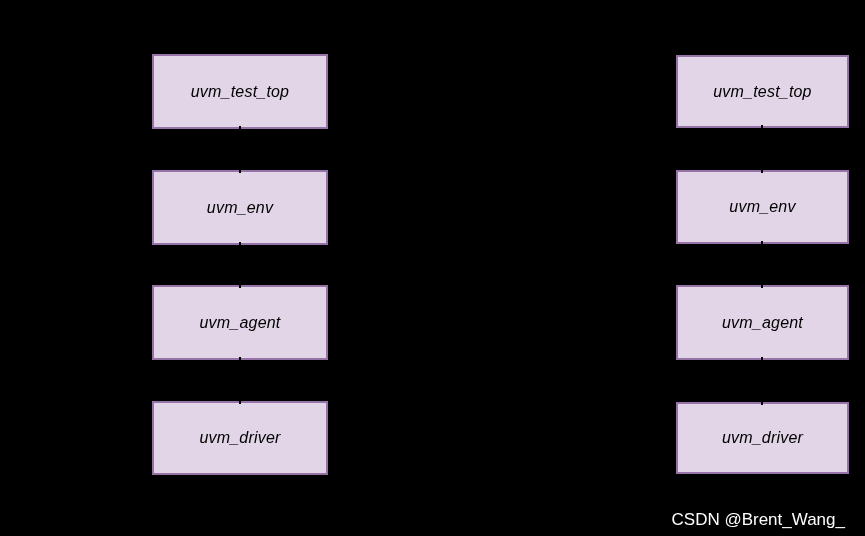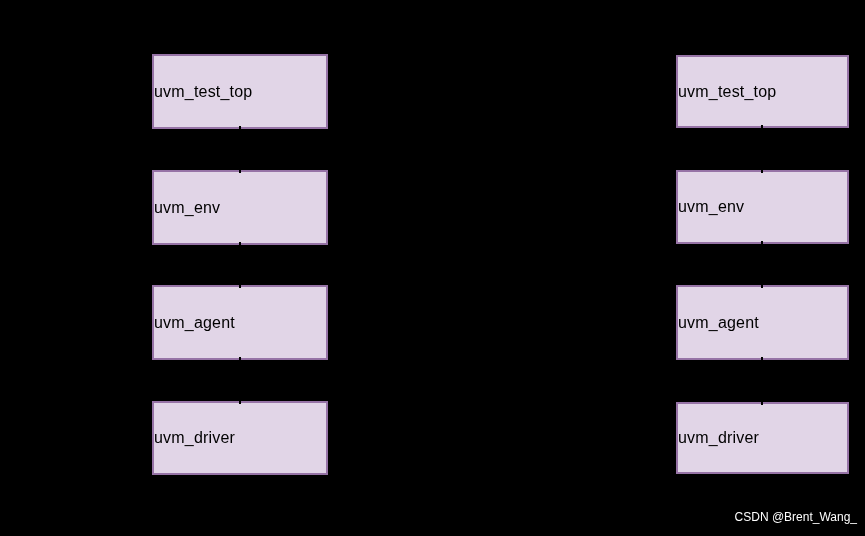--- a/index.html
+++ b/index.html
@@ -18,39 +18,41 @@
     position: absolute;
     inset: 0;
   }
   .box {
     position: absolute;
     box-sizing: border-box;
     background: var(--box-fill, #e1d5e7);
     border: 2px solid var(--box-border, #9673a6);
     display: flex;
     align-items: center;
+    justify-content: center;
     z-index: 1;
+    font-style: italic;
   }
   .box-label {
     font-size: 16px;
     color: var(--label-color, #000000);
     letter-spacing: 0.2px;
     white-space: nowrap;
   }
   .connector {
     position: absolute;
     width: 2px;
     background: var(--connector-color, #000000);
     z-index: 2;
   }
   .watermark {
     position: absolute;
     top: 510px;
-    right: 8px;
-    font-size: 12px;
+    right: 20px;
+    font-size: 17px;
     color: var(--watermark-color, #ffffff);
     white-space: nowrap;
     z-index: 3;
     text-align: right;
   }
 </style>
 </head>
 <body>
 
 <div class="canvas">

